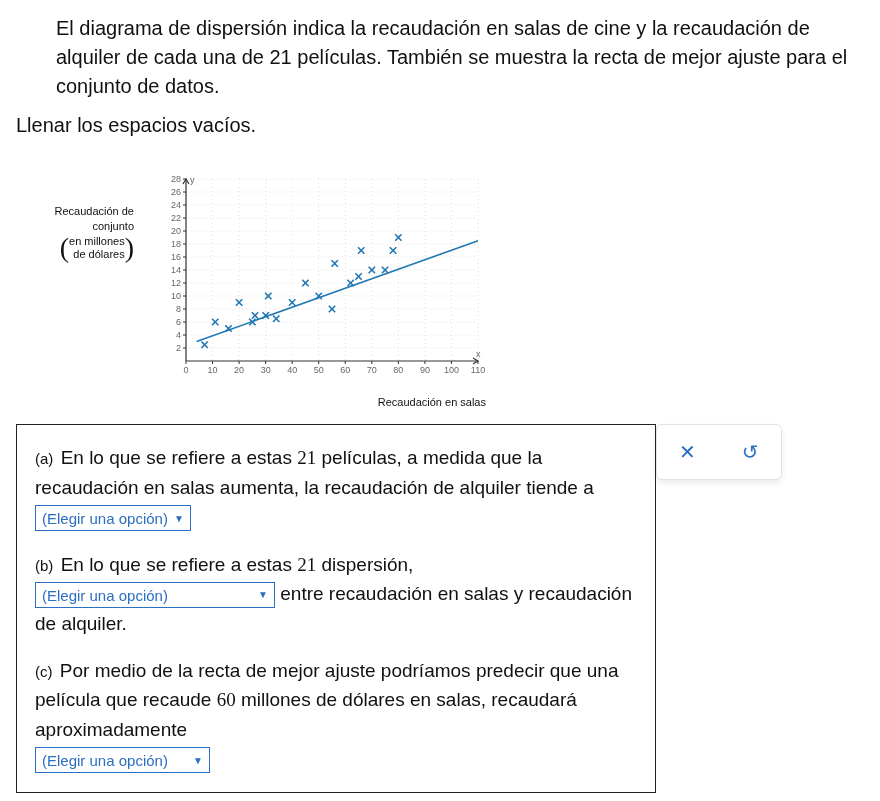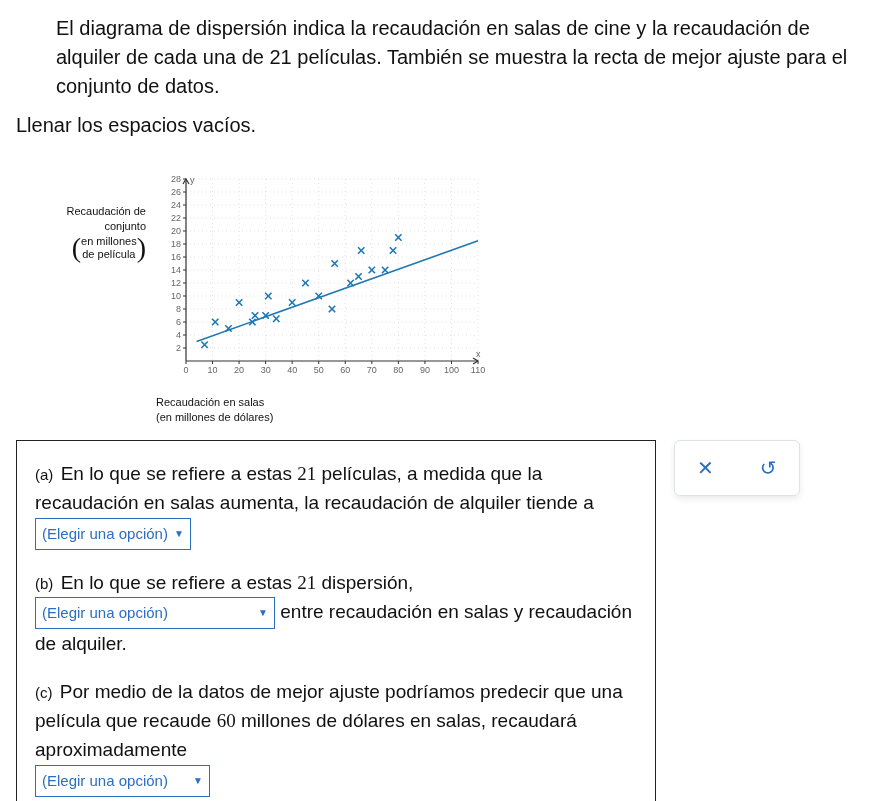--- a/index.html
+++ b/index.html
@@ -20,51 +20,50 @@
     display: flex;
     align-items: center;
     gap: 24px;
     margin: 6px 0 14px 140px;
   }
   .ylabel {
     font-size: 11px;
     text-align: right;
     line-height: 1.4;
     position: absolute;
-    left: 36px;
+    left: 24px;
     top: 204px;
     width: 110px;
   }
   .paren-wrap { display:inline-flex; align-items:center; }
   .big-paren { font-size: 28px; font-family: 'Times New Roman', serif; line-height: 0.8; }
-  .paren-inner { font-size: 11px; line-height: 1.2; text-align:center;}
+  .paren-inner { font-size: 11px; line-height: 1.2; text-align:right;}
   .chart-wrap { display:inline-block; }
-  .xlabel { font-size: 11px; text-align: left; margin-top: 6px; line-height:1.4;}
+  .xlabel { font-size: 11px; text-align: right; margin-top: 6px; line-height:1.4;}
   .bottom-row {
     display: flex;
-    gap: 18px;
     align-items: flex-start;
     margin-top: 12px;
   }
   .qbox {
     border: 1px solid #222;
     padding: 18px 18px 18px 18px;
     flex: 0 0 640px;
     font-size: 19px;
   }
   .qitem { margin-bottom: 18px; line-height: 1.55; }
   .qitem:last-child { margin-bottom: 0; }
   .qlabel { font-size: 15px; margin-right: 2px; }
   .select-fake {
     display: inline-flex;
     align-items: center;
     border: 1px solid #2a6fc1;
     color: #2a6fc1;
     font-size: 15px;
-    height: 32px;
+    height: 26px;
     padding: 0 6px 0 6px;
     cursor: pointer;
     vertical-align: middle;
     background: #fff;
   }
   .select-fake.wide { width: 240px; justify-content: space-between; }
   .select-fake.med  { width: 175px; justify-content: space-between; }
   .select-fake .tri { font-size: 10px; margin-left: 6px; color:#2a6fc1;}
   .toolbox {
     border: 1px solid #dfe3e8;
@@ -91,21 +90,21 @@
 <div class="intro">El diagrama de dispersión indica la recaudación en salas de cine y la recaudación de alquiler de cada una de 21 películas. También se muestra la recta de mejor ajuste para el conjunto de datos.</div>
 <div class="fill">Llenar los espacios vacíos.</div>
 
 <div class="ylabel">
   <div>Recaudación de</div>
   <div>conjunto</div>
   <div class="paren-wrap">
     <span class="big-paren">(</span>
     <span class="paren-inner">
       <span>en millones</span><br>
-      <span>de película</span>
+      <span>de dólares</span>
     </span>
     <span class="big-paren">)</span>
   </div>
 </div>
 
 <div class="figure-row">
   <div class="chart-wrap">
     <svg id="chart-svg" width="330" height="210">
         <line x1="30" y1="8" x2="30" y2="190" stroke="#ccc" stroke-dasharray="1 3" stroke-width="0.6"></line>
         <line x1="56.54545454545455" y1="8" x2="56.54545454545455" y2="190" stroke="#ccc" stroke-dasharray="1 3" stroke-width="0.6"></line>
@@ -230,21 +229,20 @@
         <line x1="212.61818181818182" y1="102.2" x2="219.0181818181818" y2="95.8" stroke="#1f77b4" stroke-width="1.6"></line>
         <line x1="225.89090909090908" y1="95.8" x2="232.29090909090905" y2="102.2" stroke="#1f77b4" stroke-width="1.6"></line>
         <line x1="225.89090909090908" y1="102.2" x2="232.29090909090905" y2="95.8" stroke="#1f77b4" stroke-width="1.6"></line>
         <line x1="233.85454545454547" y1="76.30000000000001" x2="240.25454545454545" y2="82.70000000000002" stroke="#1f77b4" stroke-width="1.6"></line>
         <line x1="233.85454545454547" y1="82.70000000000002" x2="240.25454545454545" y2="76.30000000000001" stroke="#1f77b4" stroke-width="1.6"></line>
         <line x1="239.16363636363639" y1="63.3" x2="245.56363636363636" y2="69.7" stroke="#1f77b4" stroke-width="1.6"></line>
         <line x1="239.16363636363639" y1="69.7" x2="245.56363636363636" y2="63.3" stroke="#1f77b4" stroke-width="1.6"></line>
       </svg>
     <div class="xlabel">
       <div>Recaudación en salas</div>
-      <div>(en millones de dólares)</div>
     </div>
   </div>
 </div>
 
 <div class="bottom-row">
   <div class="qbox">
 
     <div class="qitem">
       <span class="qlabel">(a)</span>
       <span>En lo que se refiere a estas </span><span class="num21">21</span><span> películas, a medida que la recaudación en salas aumenta, la recaudación de alquiler tiende a </span>
@@ -259,21 +257,21 @@
       <span>En lo que se refiere a estas </span><span class="num21">21</span><span> dispersión,</span><br>
       <span class="select-fake wide">
         <span>(Elegir una opción)</span>
         <span class="tri">▼</span>
       </span>
       <span> entre recaudación en salas y recaudación de alquiler.</span>
     </div>
 
     <div class="qitem">
       <span class="qlabel">(c)</span>
-      <span>Por medio de la datos de mejor ajuste podríamos predecir que una película que recaude </span><span class="num21">60</span><span> millones de dólares en salas, recaudará aproximadamente</span><br>
+      <span>Por medio de la recta de mejor ajuste podríamos predecir que una película que recaude </span><span class="num21">60</span><span> millones de dólares en salas, recaudará aproximadamente</span><br>
       <span class="select-fake med">
         <span>(Elegir una opción)</span>
         <span class="tri">▼</span>
       </span>
     </div>
 
   </div>
 
   <div class="toolbox">
     <span class="toolbtn">✕</span>

